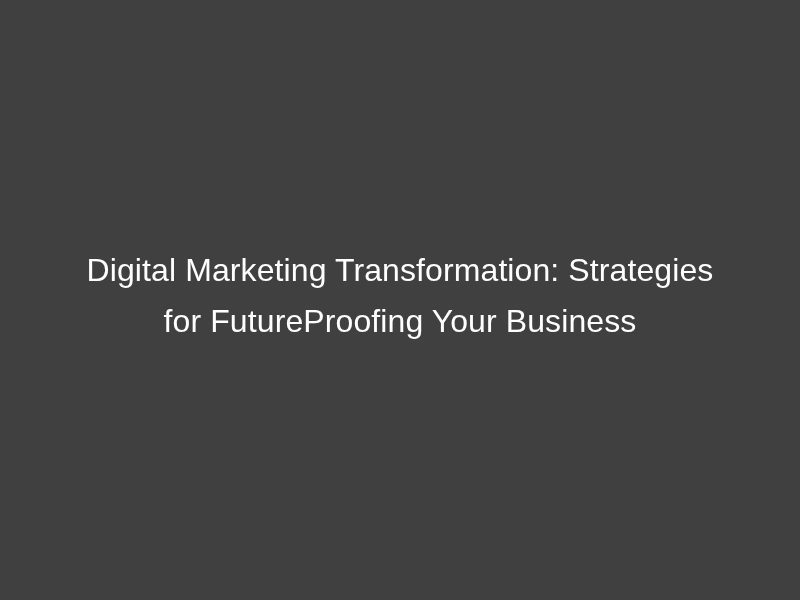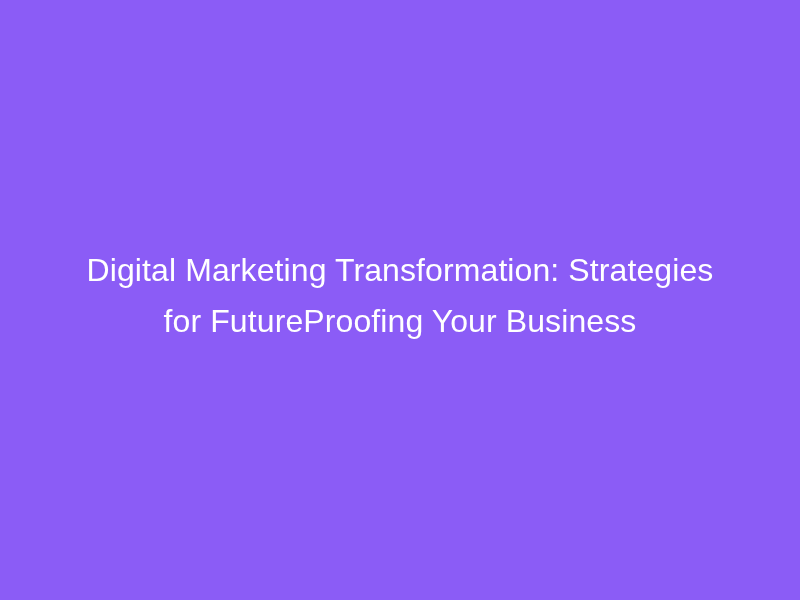--- a/index.html
+++ b/index.html
@@ -14,21 +14,21 @@
     overflow: hidden;
     font-family: "Liberation Sans", sans-serif;
     background: #fb5e5e;
   }
 
   .hero-card {
     position: relative;
     box-sizing: border-box;
     width: 800px;
     height: 600px;
-    background-color: #8b5cf6;
+    background-color: #404040;
     display: flex;
     align-items: center;
     justify-content: center;
     overflow: hidden;
   }
 
   .hero-content {
     width: 700px;
     display: flex;
     flex-direction: column;

